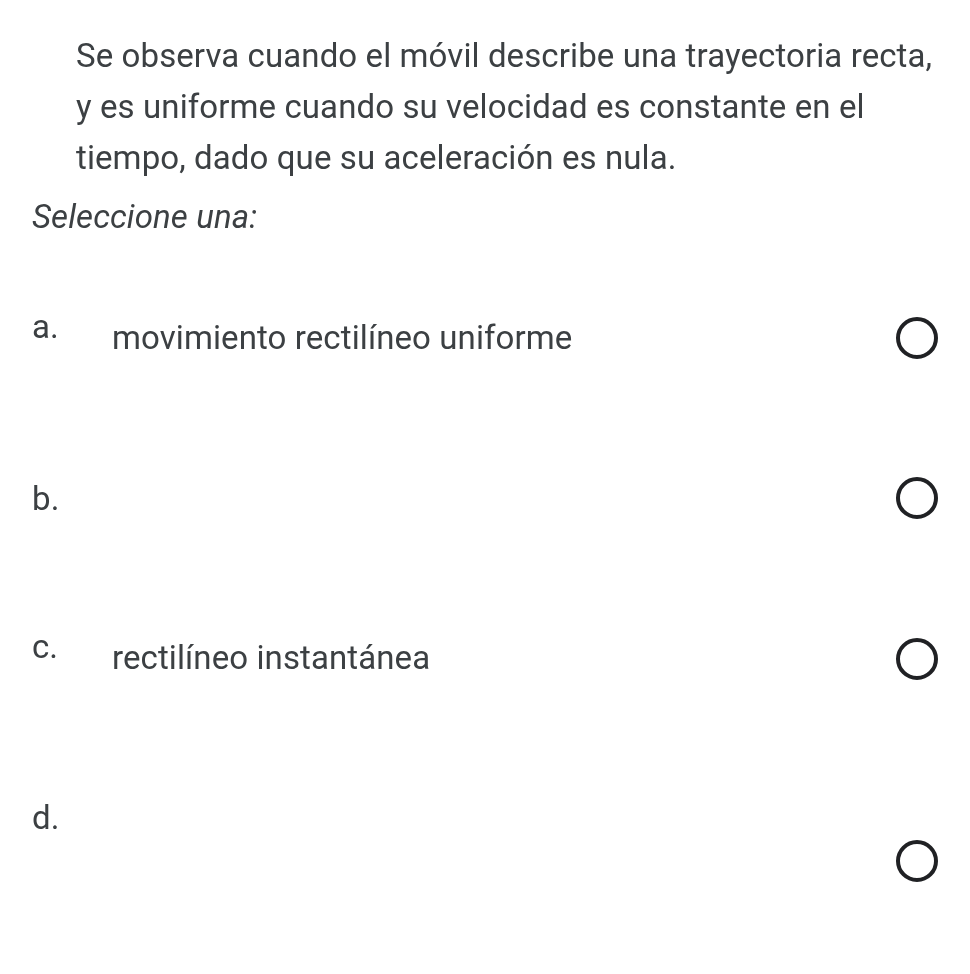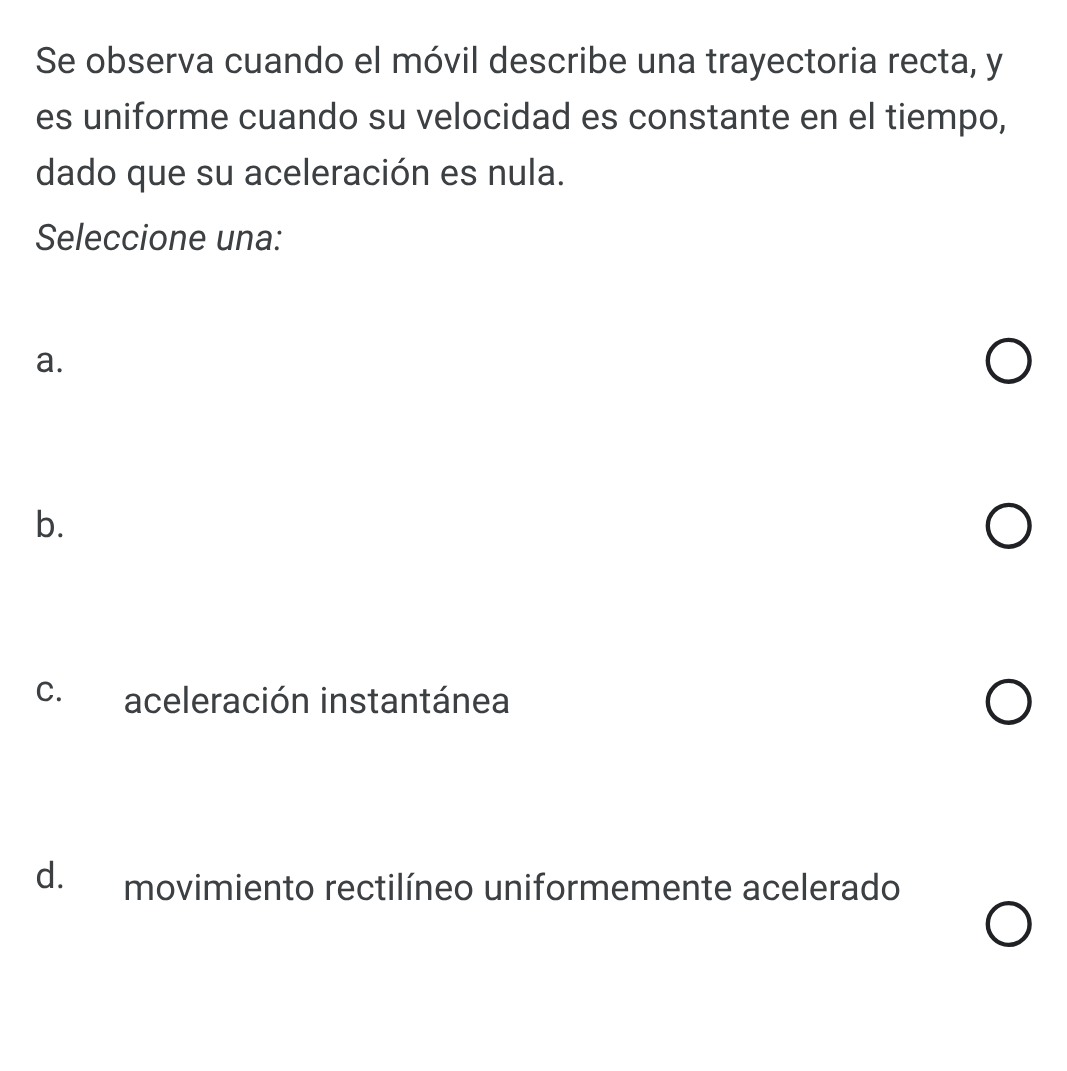--- a/index.html
+++ b/index.html
@@ -14,20 +14,21 @@
       height: 974px;
       padding: 30px 32px 0 32px;
       color: #3c4043;
     }
     .question-text {
       font-size: 33px;
       line-height: 1.55;
       color: #3c4043;
       margin-bottom: 8px;
       letter-spacing: 0.1px;
+      margin-left: 44px;
     }
     .prompt-text {
       font-size: 33px;
       line-height: 1.55;
       color: #3c4043;
       margin-bottom: 64px;
       letter-spacing: 0.1px;
       font-style: italic;
     }
     .options-list {
@@ -82,40 +83,40 @@
 <div>
   <p class="question-text">Se observa cuando el móvil describe una trayectoria recta, y es uniforme cuando su velocidad es constante en el tiempo, dado que su aceleración es nula.</p>
   <p class="prompt-text">Seleccione una:</p>
 </div>
 
 <div class="options-list">
 
   <div class="option-row">
     <div class="option-content">
       <span class="option-letter">a.</span>
+      <span class="option-label">movimiento rectilíneo uniforme</span>
     </div>
     <div class="radio-button"></div>
   </div>
 
   <div class="option-row">
     <div class="option-content">
       <span class="option-letter">b.</span>
     </div>
     <div class="radio-button"></div>
   </div>
 
   <div class="option-row">
     <div class="option-content">
       <span class="option-letter">c.</span>
-      <span class="option-label">aceleración instantánea</span>
+      <span class="option-label">rectilíneo instantánea</span>
     </div>
     <div class="radio-button"></div>
   </div>
 
   <div class="option-row option-row-last">
     <div class="option-content">
       <span class="option-letter">d.</span>
-      <span class="option-label">movimiento rectilíneo uniformemente acelerado</span>
     </div>
     <div class="radio-button"></div>
   </div>
 
 </div>
 
 </body></html>

